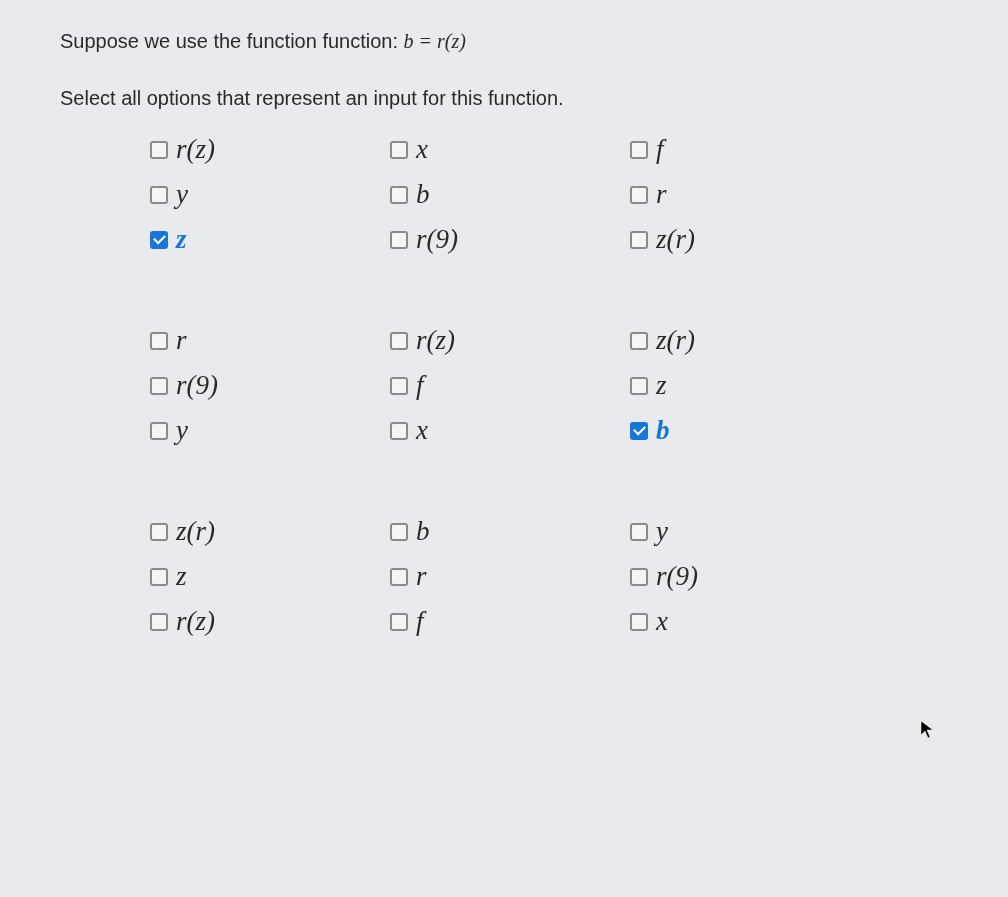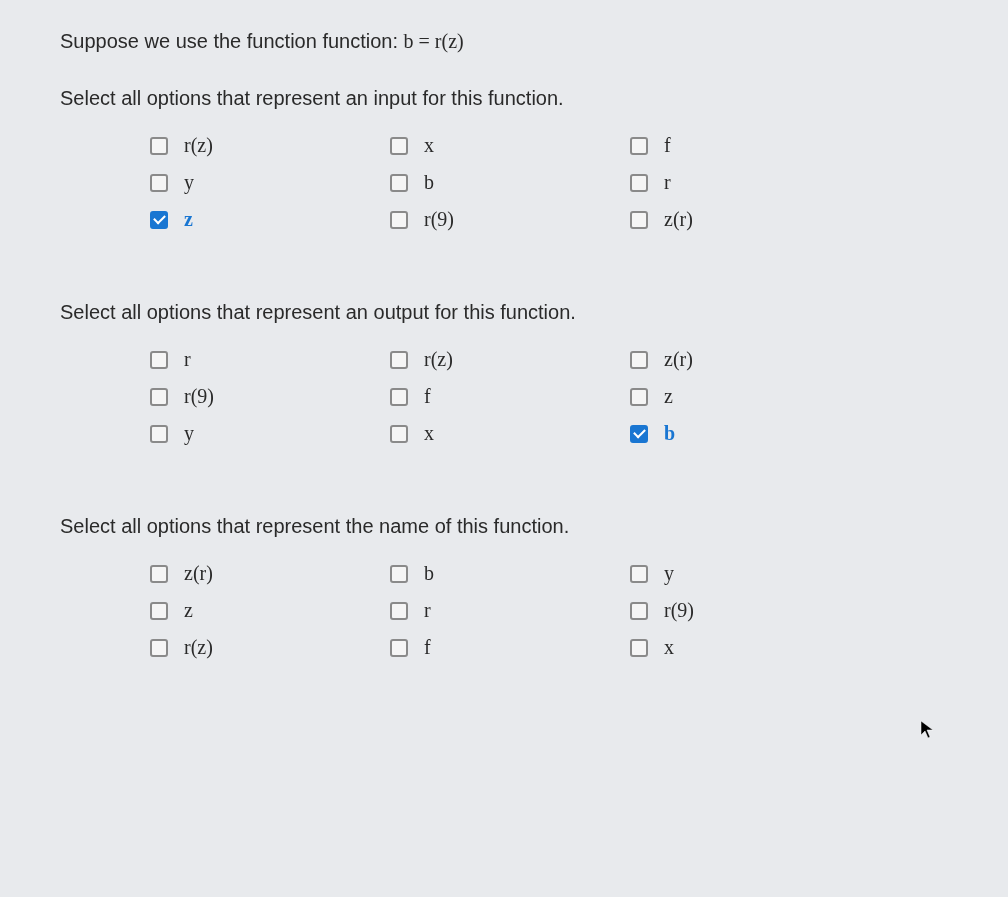--- a/index.html
+++ b/index.html
@@ -8,33 +8,33 @@
     padding: 30px 60px;
     background: #e8eaed;
     font-family: "Segoe UI", Arial, sans-serif;
     color: #2a2a2a;
     width: 1008px;
     min-height: 897px;
     position: relative;
   }
   .intro { font-size: 20px; margin-bottom: 28px; }
   .prompt { font-size: 20px; margin-bottom: 24px; }
-  .math { font-family: "Times New Roman", serif; text-align: center; }
+  .math { font-style: italic; font-family: "Times New Roman", serif; text-align: center; }
   .section { margin-bottom: 70px; margin-top: 34px; }
   .grid {
     display: grid;
     grid-template-columns: 200px 200px 200px;
     gap: 14px 40px;
     margin-left: 90px;
   }
   .opt {
     display: flex;
     align-items: center;
-    gap: 16px;
-    font-size: 20px;
+    gap: 8px;
+    font-size: 27px;
   }
   .cb {
     width: 18px;
     height: 18px;
     border: 2px solid #8a8a8a;
     border-radius: 3px;
     background: #f5f5f5;
     display: inline-flex;
     align-items: center;
     justify-content: center;
@@ -106,21 +106,20 @@
         <span class="math">r(9)</span>
       </div>
     <div class="opt">
         <span class="cb"></span>
         <span class="math">z(r)</span>
       </div>
   </div>
 </div>
 
 <div class="section">
-  <div class="prompt">Select all options that represent an output for this function.</div>
   <div class="grid">
     <div class="opt">
         <span class="cb"></span>
         <span class="math">r</span>
       </div>
     <div class="opt">
         <span class="cb"></span>
         <span class="math">r(z)</span>
       </div>
     <div class="opt">
@@ -148,21 +147,20 @@
         <span class="math">x</span>
       </div>
     <div class="opt">
         <span class="cb checked"></span>
         <span class="math label-checked">b</span>
       </div>
   </div>
 </div>
 
 <div class="section">
-  <div class="prompt">Select all options that represent the name of this function.</div>
   <div class="grid">
     <div class="opt">
         <span class="cb"></span>
         <span class="math">z(r)</span>
       </div>
     <div class="opt">
         <span class="cb"></span>
         <span class="math">b</span>
       </div>
     <div class="opt">

